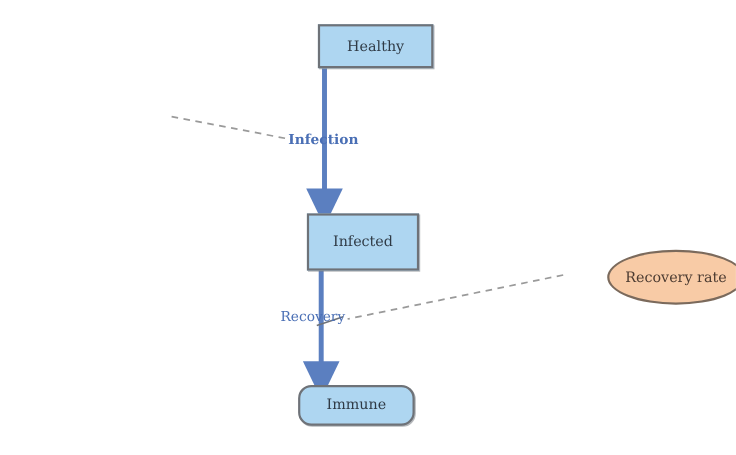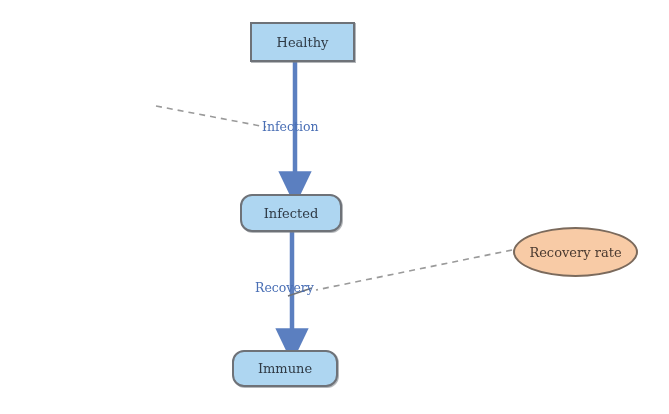--- a/index.html
+++ b/index.html
@@ -26,20 +26,21 @@
     width: 669px;
     height: 414px;
   }
   .node {
     position: absolute;
     box-sizing: border-box;
     display: flex;
     align-items: center;
     justify-content: center;
     text-align: center;
+    margin-left: 39px;
   }
   .stock {
     background: #aed6f1;
     border: 2px solid #6e7278;
     color: #2f3a45;
     font-family: "DejaVu Serif", serif;
     font-size: 13px;
     box-shadow: 1px 1px 0 rgba(120,125,132,0.55);
   }
   .param {
@@ -51,25 +52,25 @@
     font-size: 13px;
   }
   .flow-label {
     position: absolute;
     color: #4a6fb5;
     font-family: "DejaVu Serif", serif;
     font-size: 12.5px;
     white-space: nowrap;
   }
   #n-healthy  { left: 250px; top: 22px;  width: 105px; height: 40px; }
-  #n-infected { left: 240px; top: 194px; width: 102px; height: 38px; border-radius: 12px; }
+  #n-infected { left: 240px; top: 194px; width: 102px; height: 52px; }
   #n-immune   { left: 232px; top: 350px; width: 106px; height: 37px; border-radius: 12px; }
   #n-infection-rate { left: 35px;  top: 84px;  width: 120px; height: 44px; }
   #n-recovery-rate  { left: 513px; top: 227px; width: 125px; height: 50px; }
-  #lbl-infection { left: 262px; top: 119px; }
+  #lbl-infection { left: 262px; top: 119px; font-weight: bold; }
   #lbl-recovery  { left: 255px; top: 280px; }
 </style>
 </head>
 <body>
 
 <div id="canvas">
 
   <svg id="edges" viewBox="0 0 669 414" xmlns="http://www.w3.org/2000/svg">
     <defs>
       <marker id="arrowblue" markerWidth="9" markerHeight="9" refX="4.2" refY="4.5" orient="auto" markerUnits="strokeWidth">

